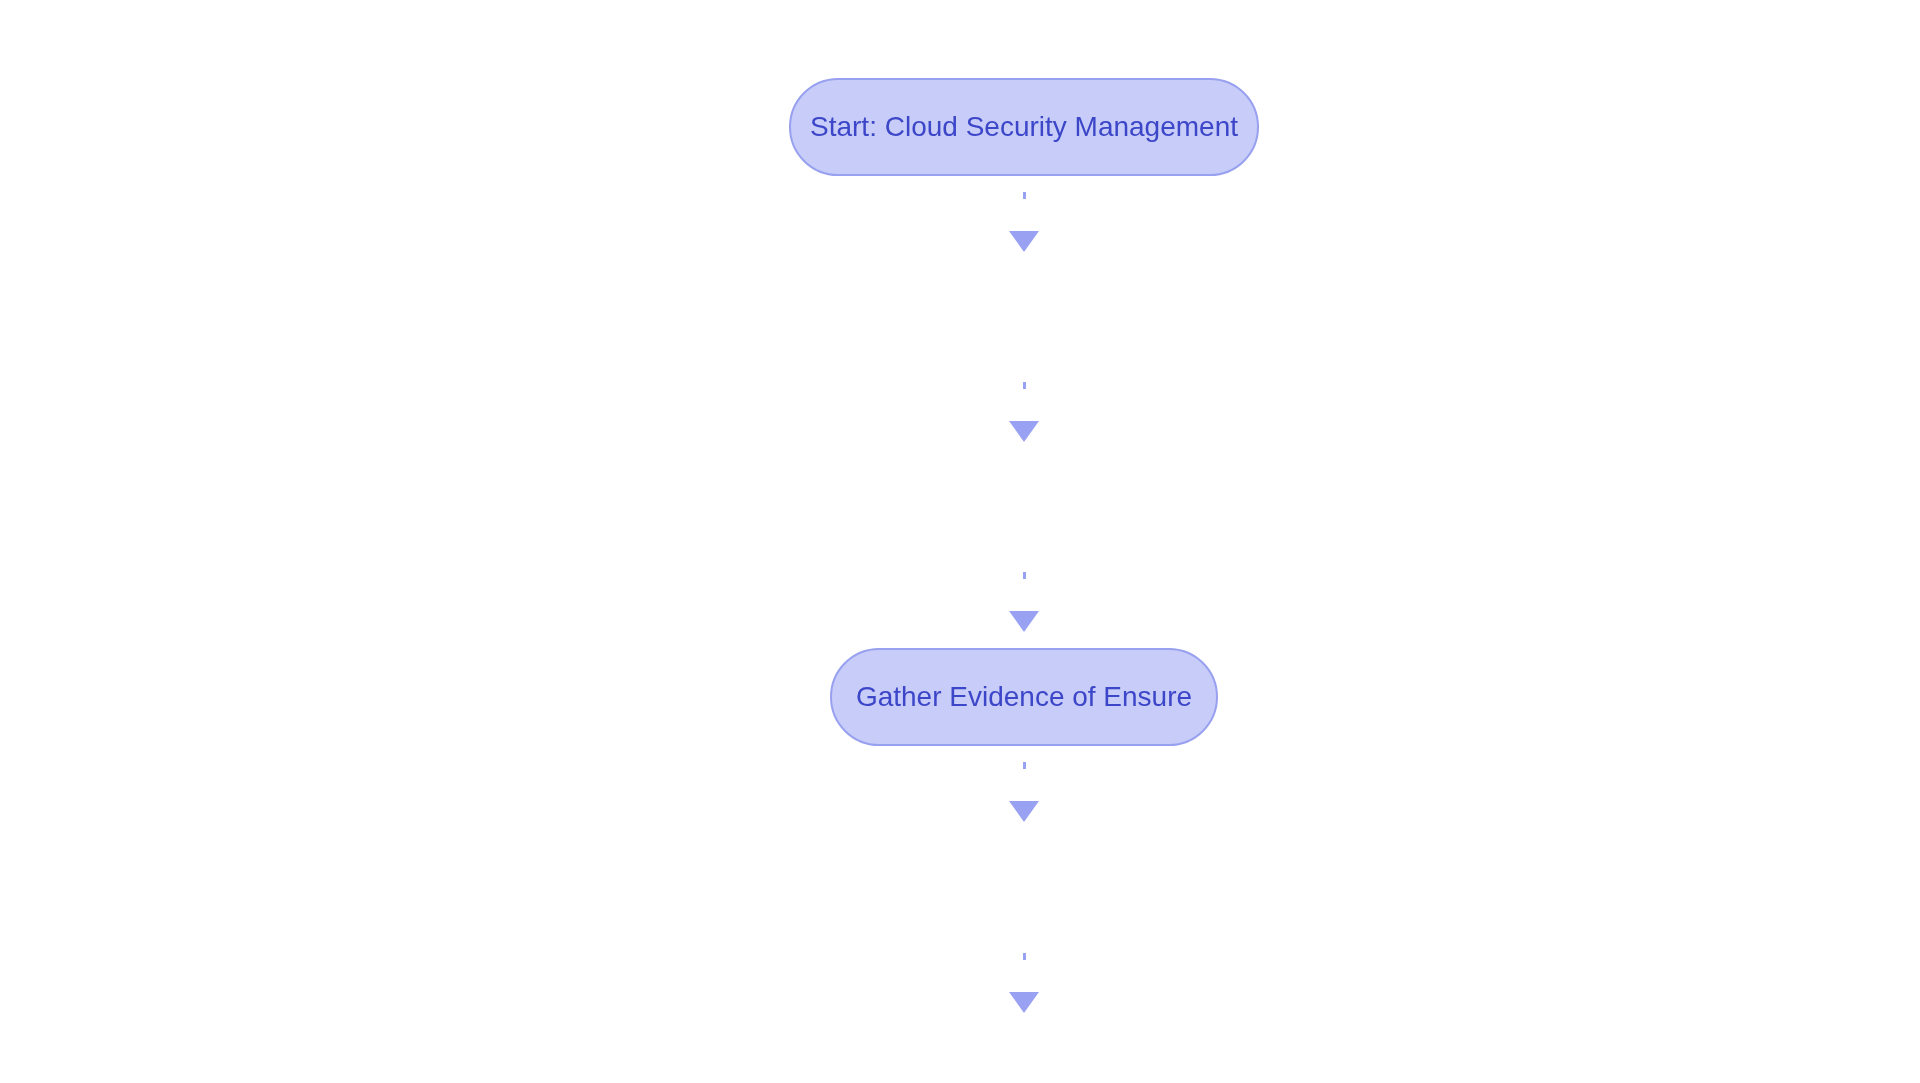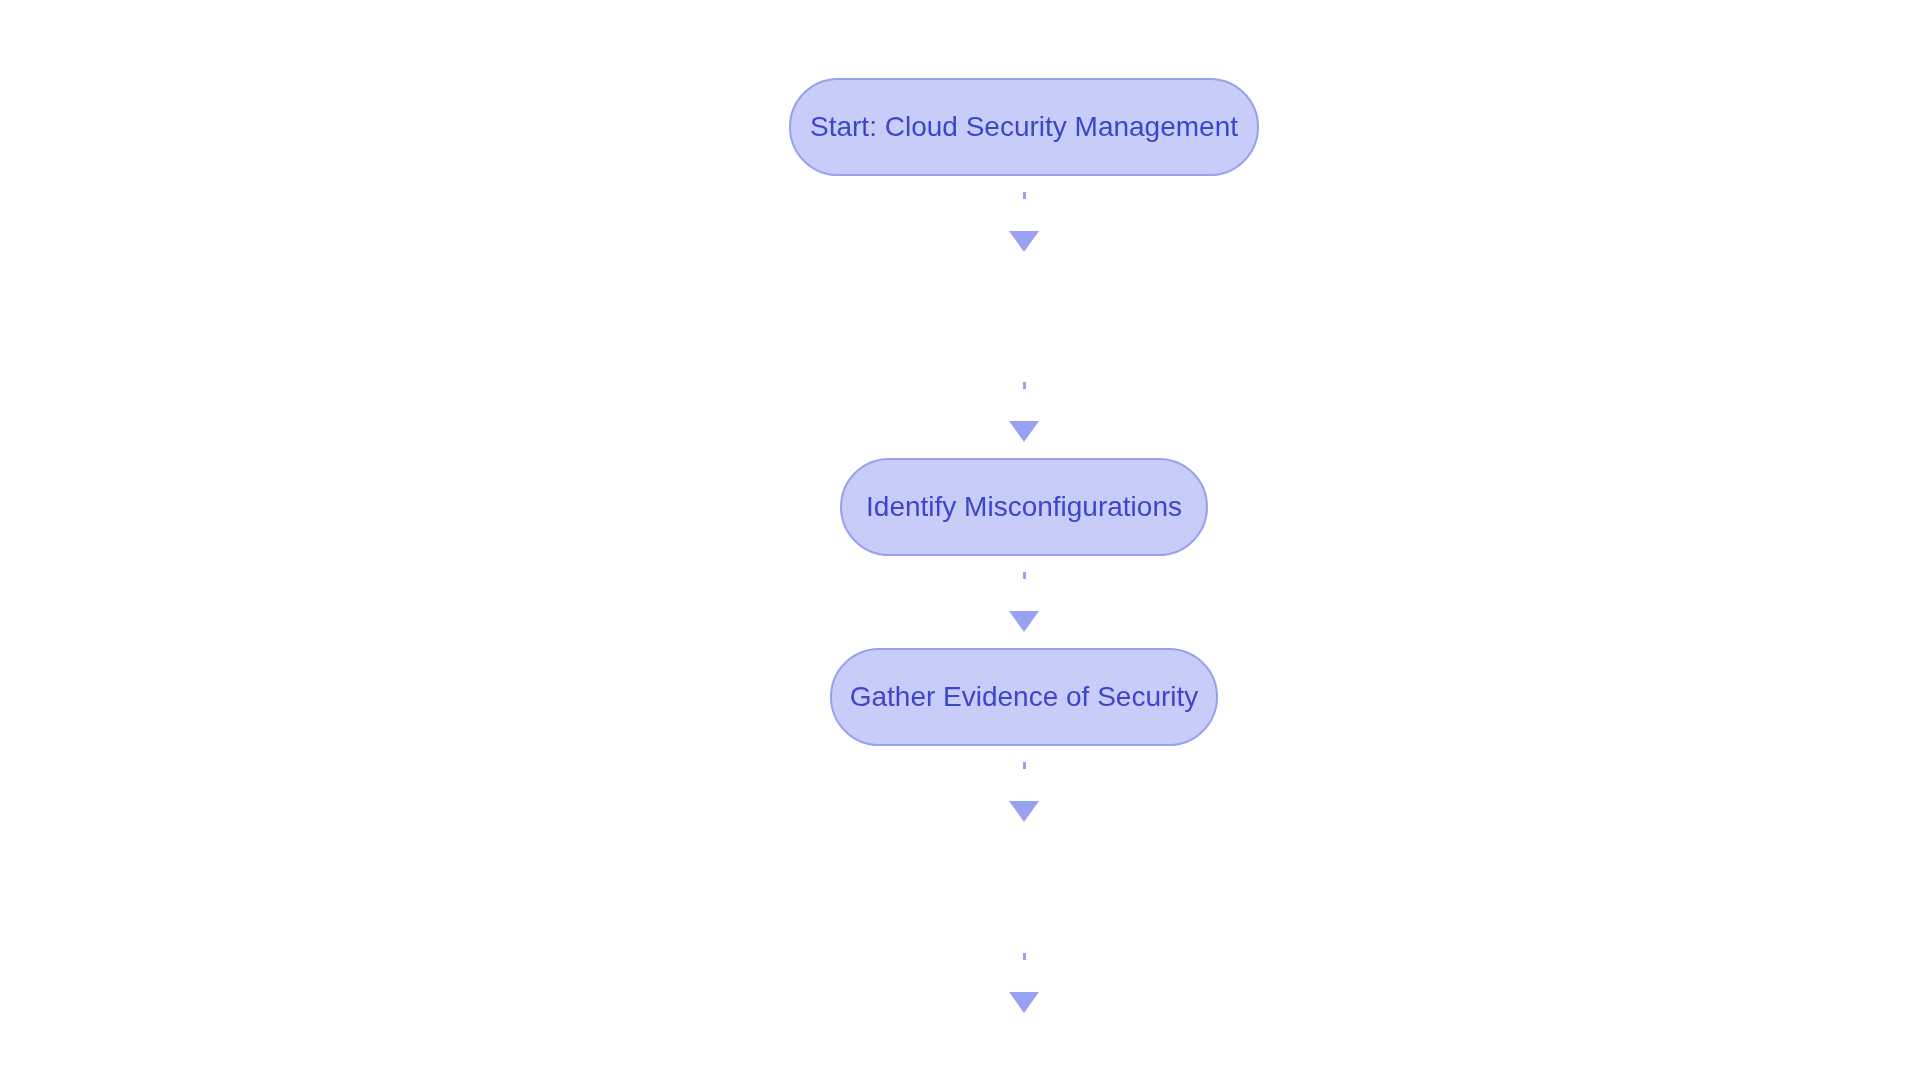--- a/index.html
+++ b/index.html
@@ -69,28 +69,27 @@
     <div class="arrow-line"></div>
     <div class="arrow-head"></div>
   </div>
 
 
   <div class="flow-arrow" style="top:302px;">
     <div class="arrow-line"></div>
     <div class="arrow-head"></div>
   </div>
 
-  <div class="flow-node" style="top:394px;width:368px;">Identify Misconfigurations</div>
 
   <div class="flow-arrow" style="top:492px;">
     <div class="arrow-line"></div>
     <div class="arrow-head"></div>
   </div>
 
-  <div class="flow-node" style="top:584px;width:388px;">Gather Evidence of Security</div>
+  <div class="flow-node" style="top:584px;width:388px;">Gather Evidence of Ensure</div>
 
   <div class="flow-arrow" style="top:682px;">
     <div class="arrow-line"></div>
     <div class="arrow-head"></div>
   </div>
 
 
   <div class="flow-arrow" style="top:873px;">
     <div class="arrow-line"></div>
     <div class="arrow-head"></div>

